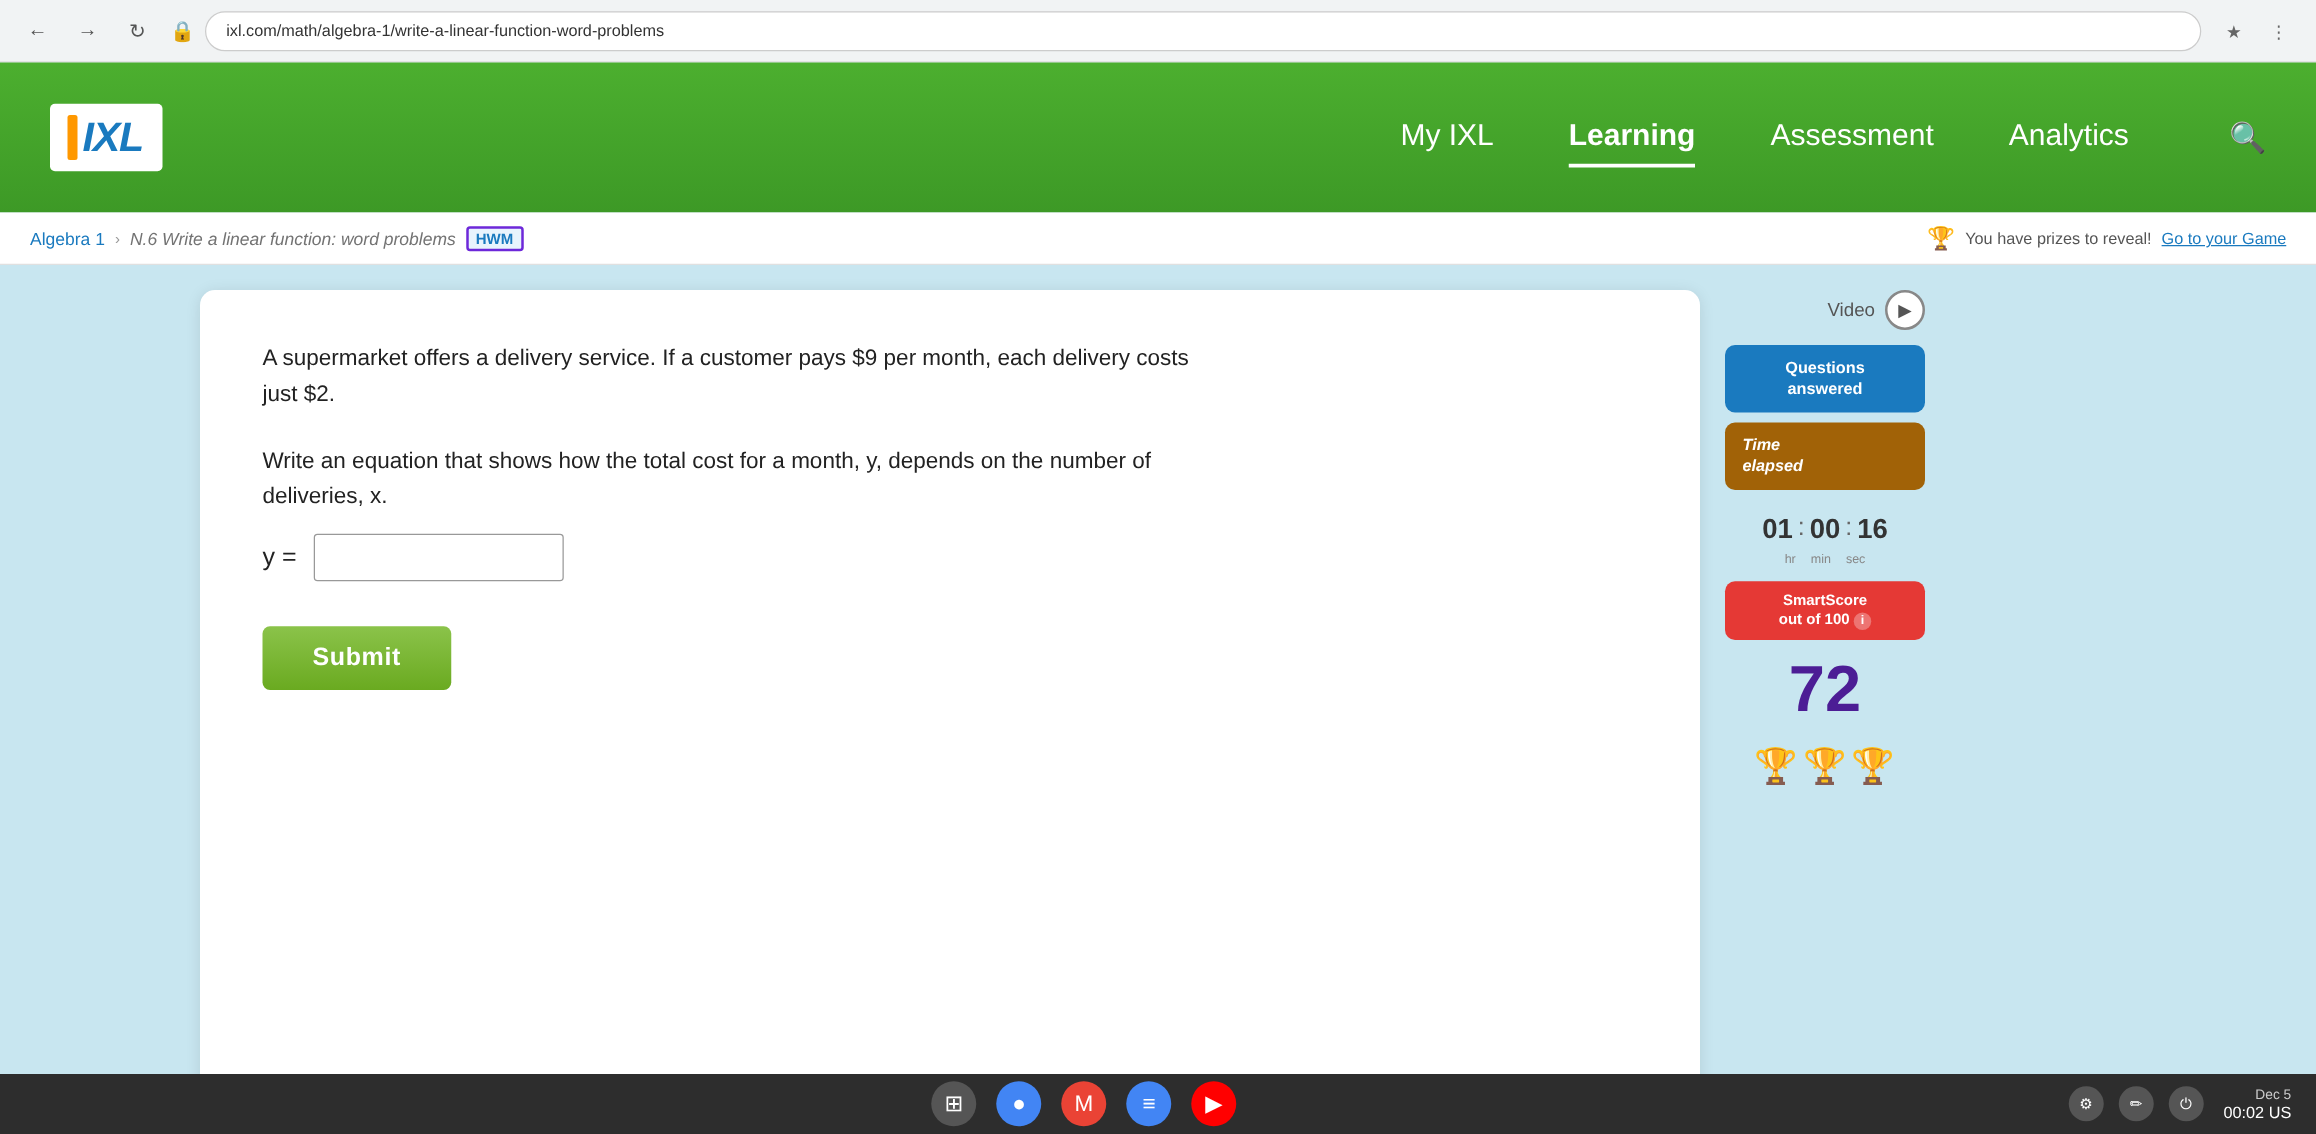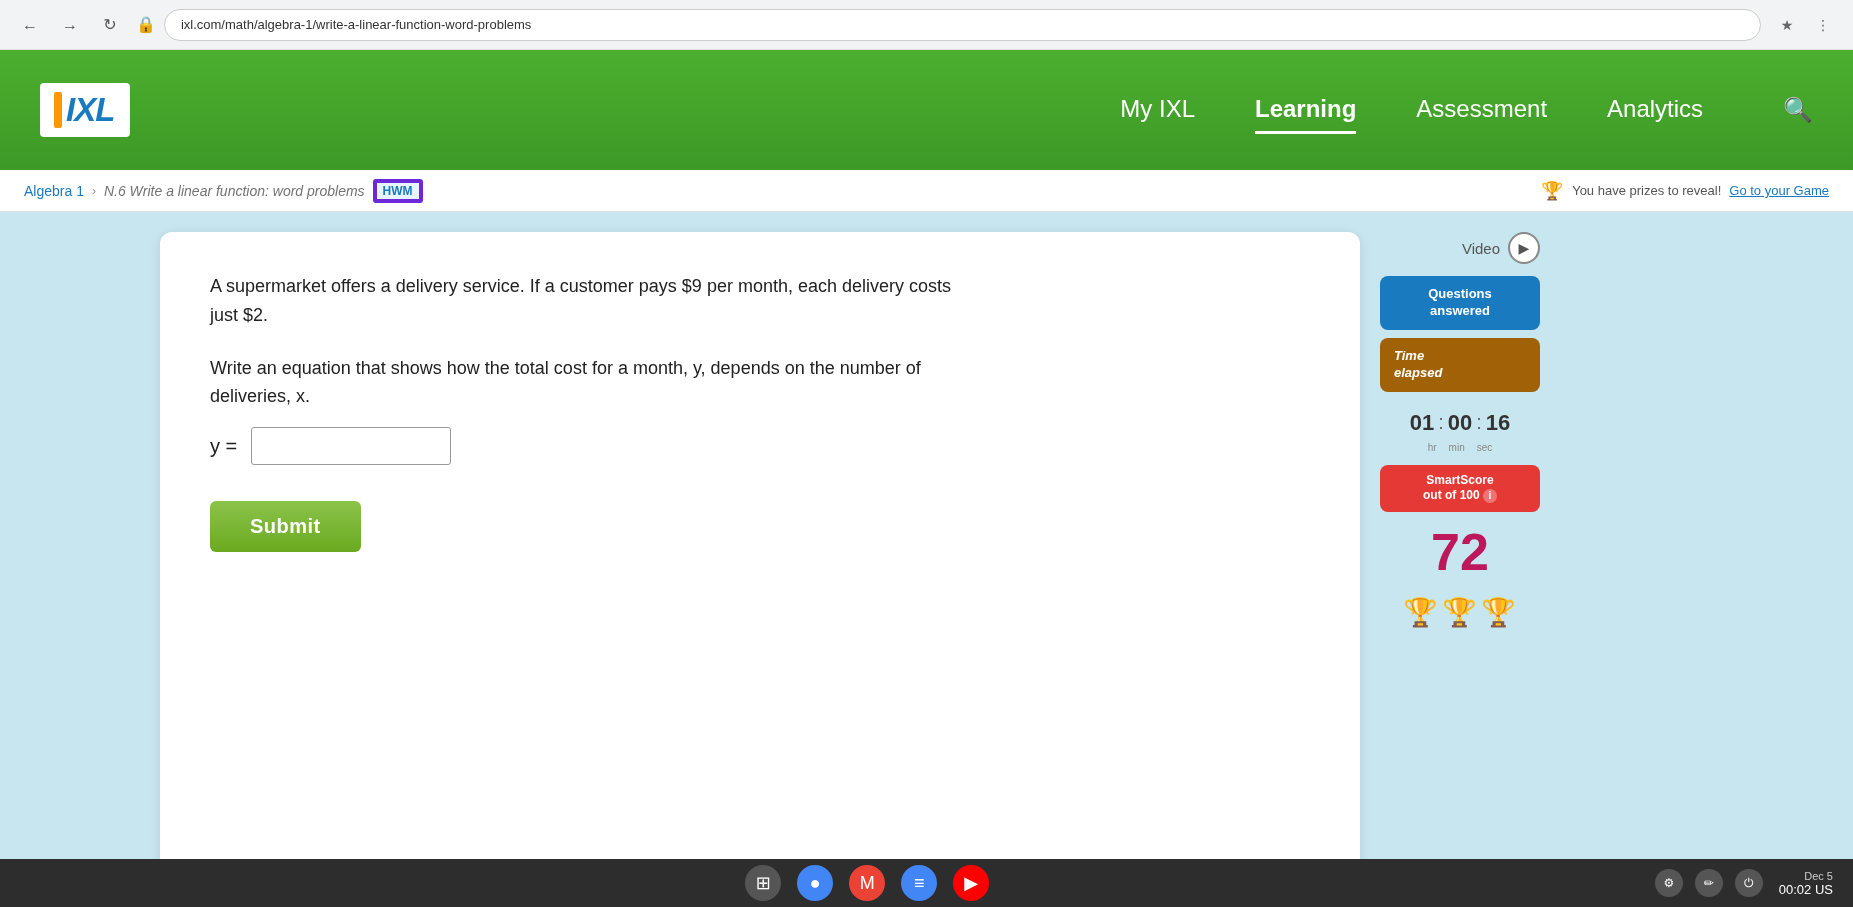--- a/index.html
+++ b/index.html
@@ -132,21 +132,21 @@
       font-size: 12px;
     }
     .breadcrumb-current {
       color: #737373;
       font-weight: 500;
       font-style: italic;
     }
     .breadcrumb-tag {
       background: #e8f4fd;
       color: #1a7abf;
-      border: 4px solid #6d28d9;
+      border: 2px solid #6d28d9;
       border-radius: 3px;
       padding: 1px 6px;
       font-size: 12px;
       font-weight: 600;
     }
     .prize-banner {
       position: absolute;
       right: 24px;
       top: 50%;
       transform: translateY(-50%);
@@ -353,21 +353,21 @@
       display: inline-flex;
       align-items: center;
       justify-content: center;
       font-size: 10px;
       font-weight: 700;
     }
 
     .smart-score-number {
       font-size: 52px;
       font-weight: 900;
-      color: #be185d;
+      color: #4c1d95;
       text-align: center;
       line-height: 1;
       margin: 6px 0;
     }
 
     .trophies-row {
       display: flex;
       justify-content: center;
       gap: 4px;
       margin-top: 4px;

